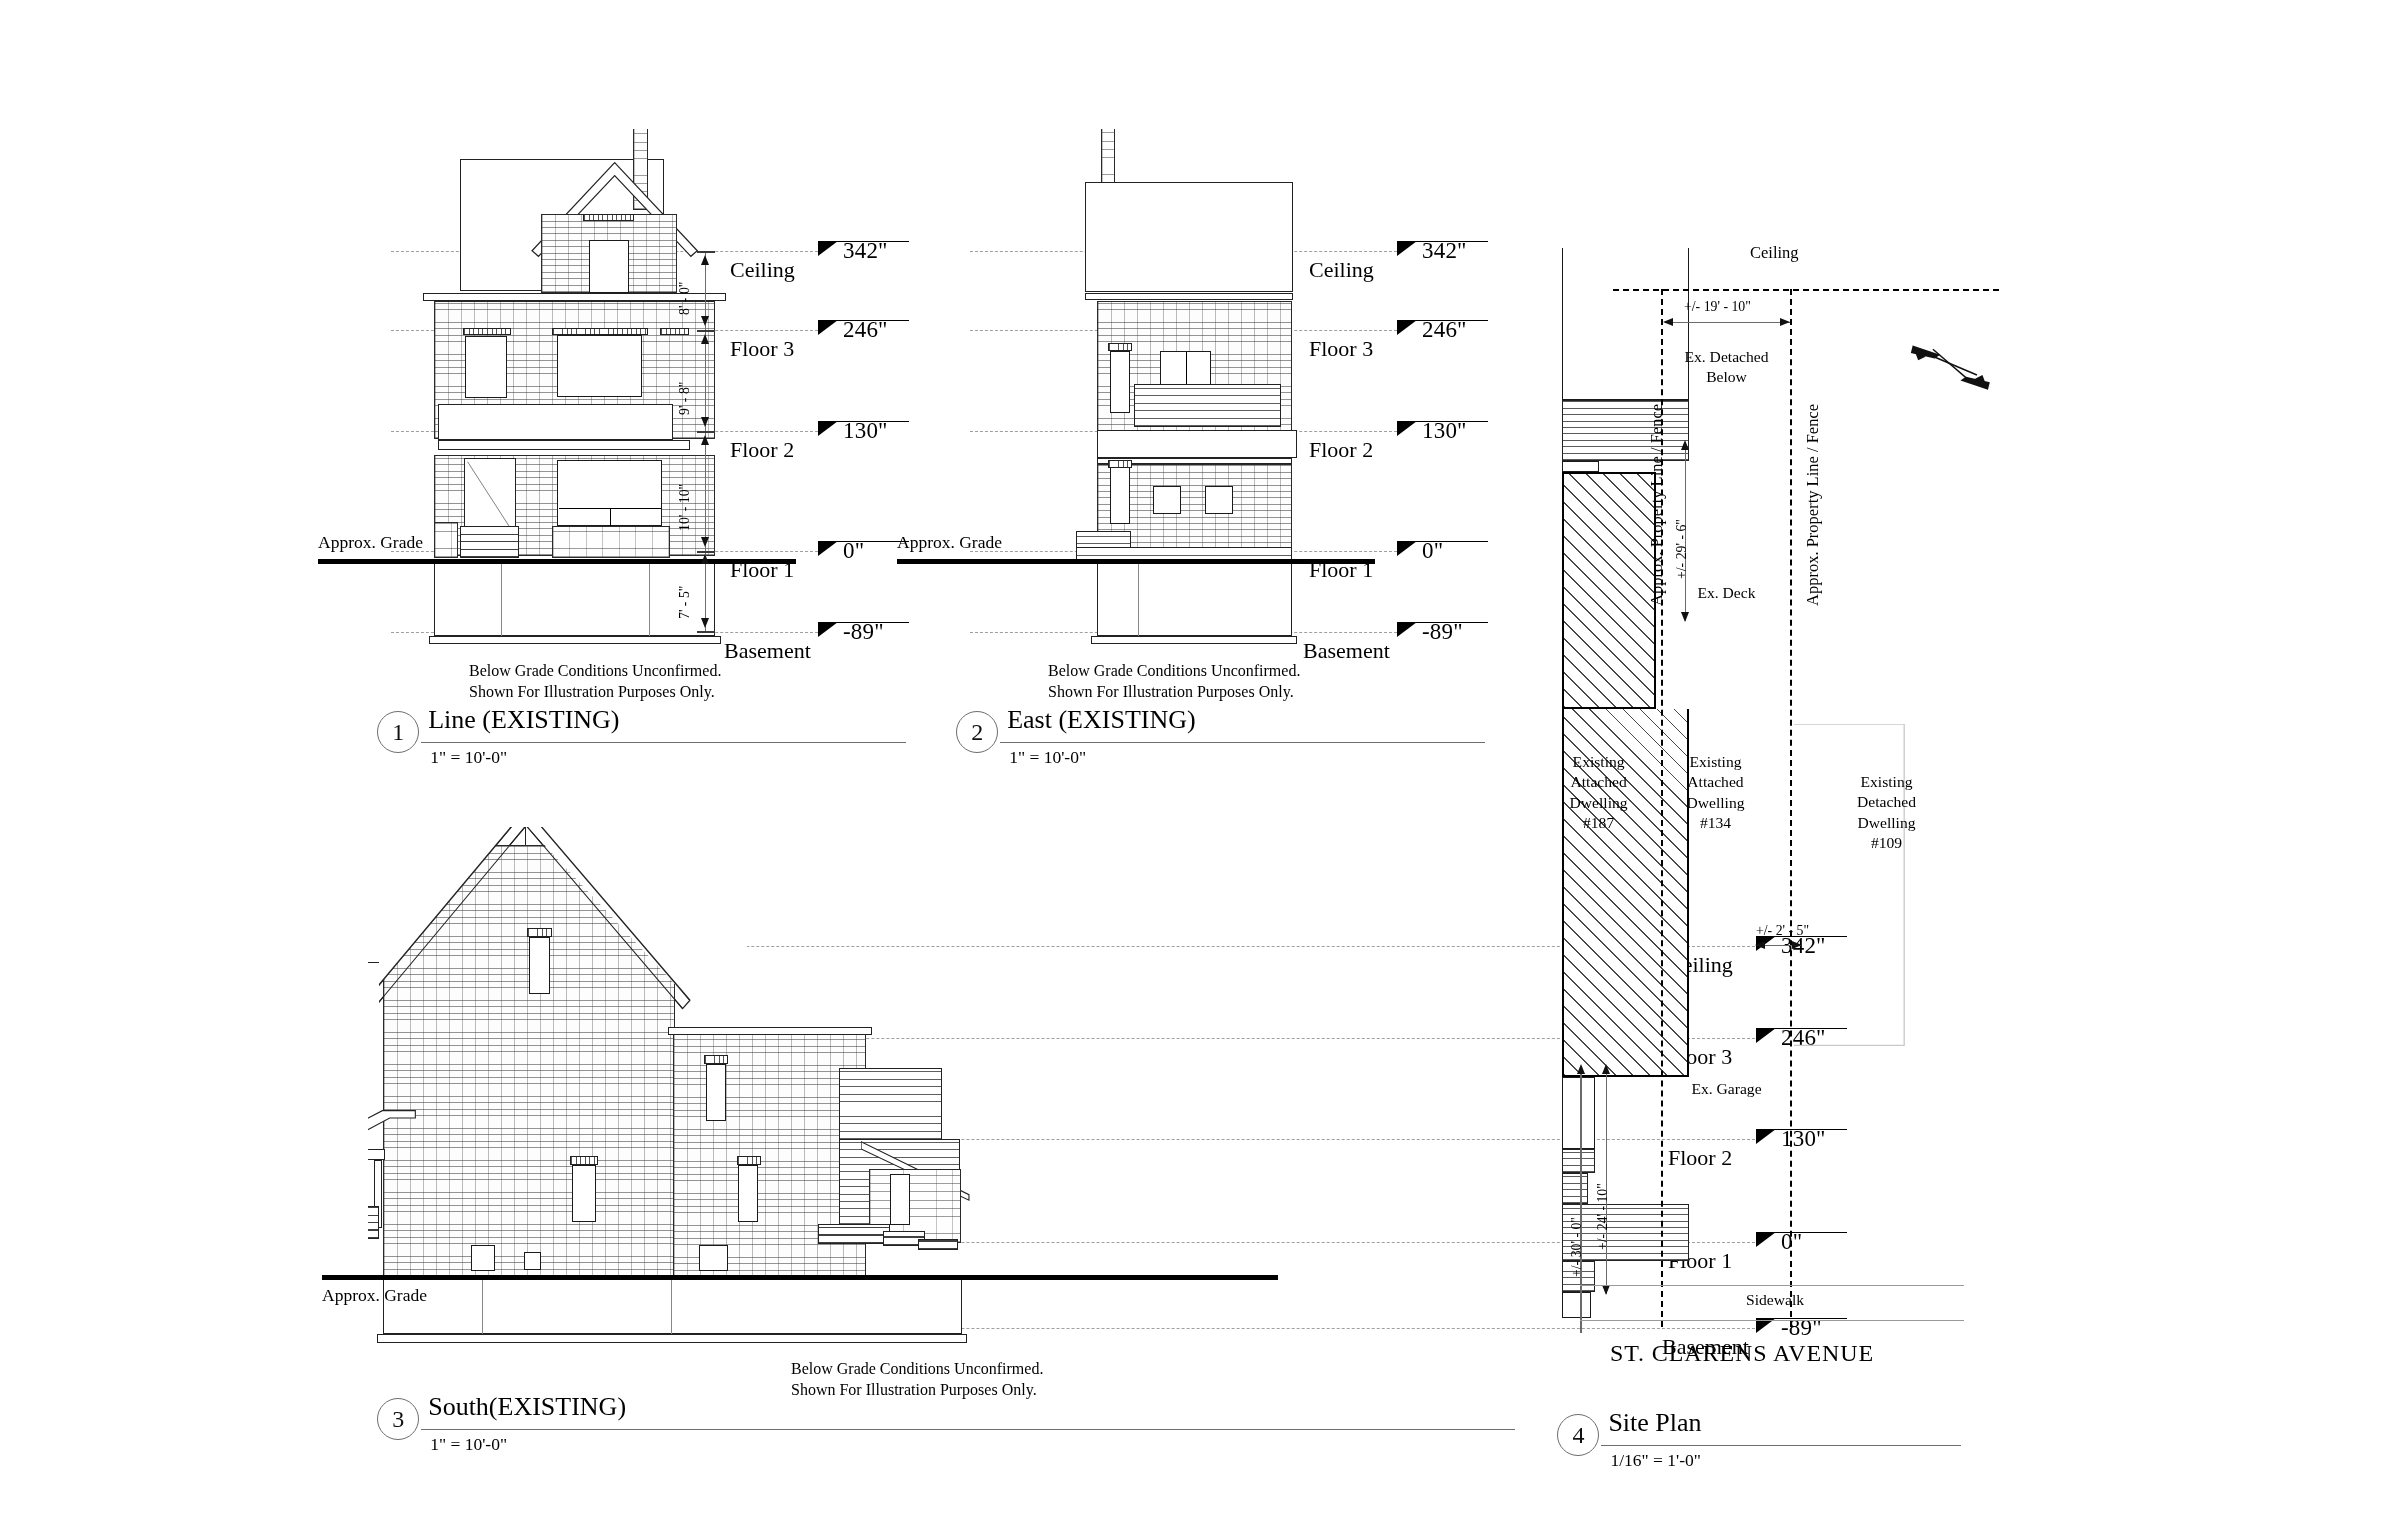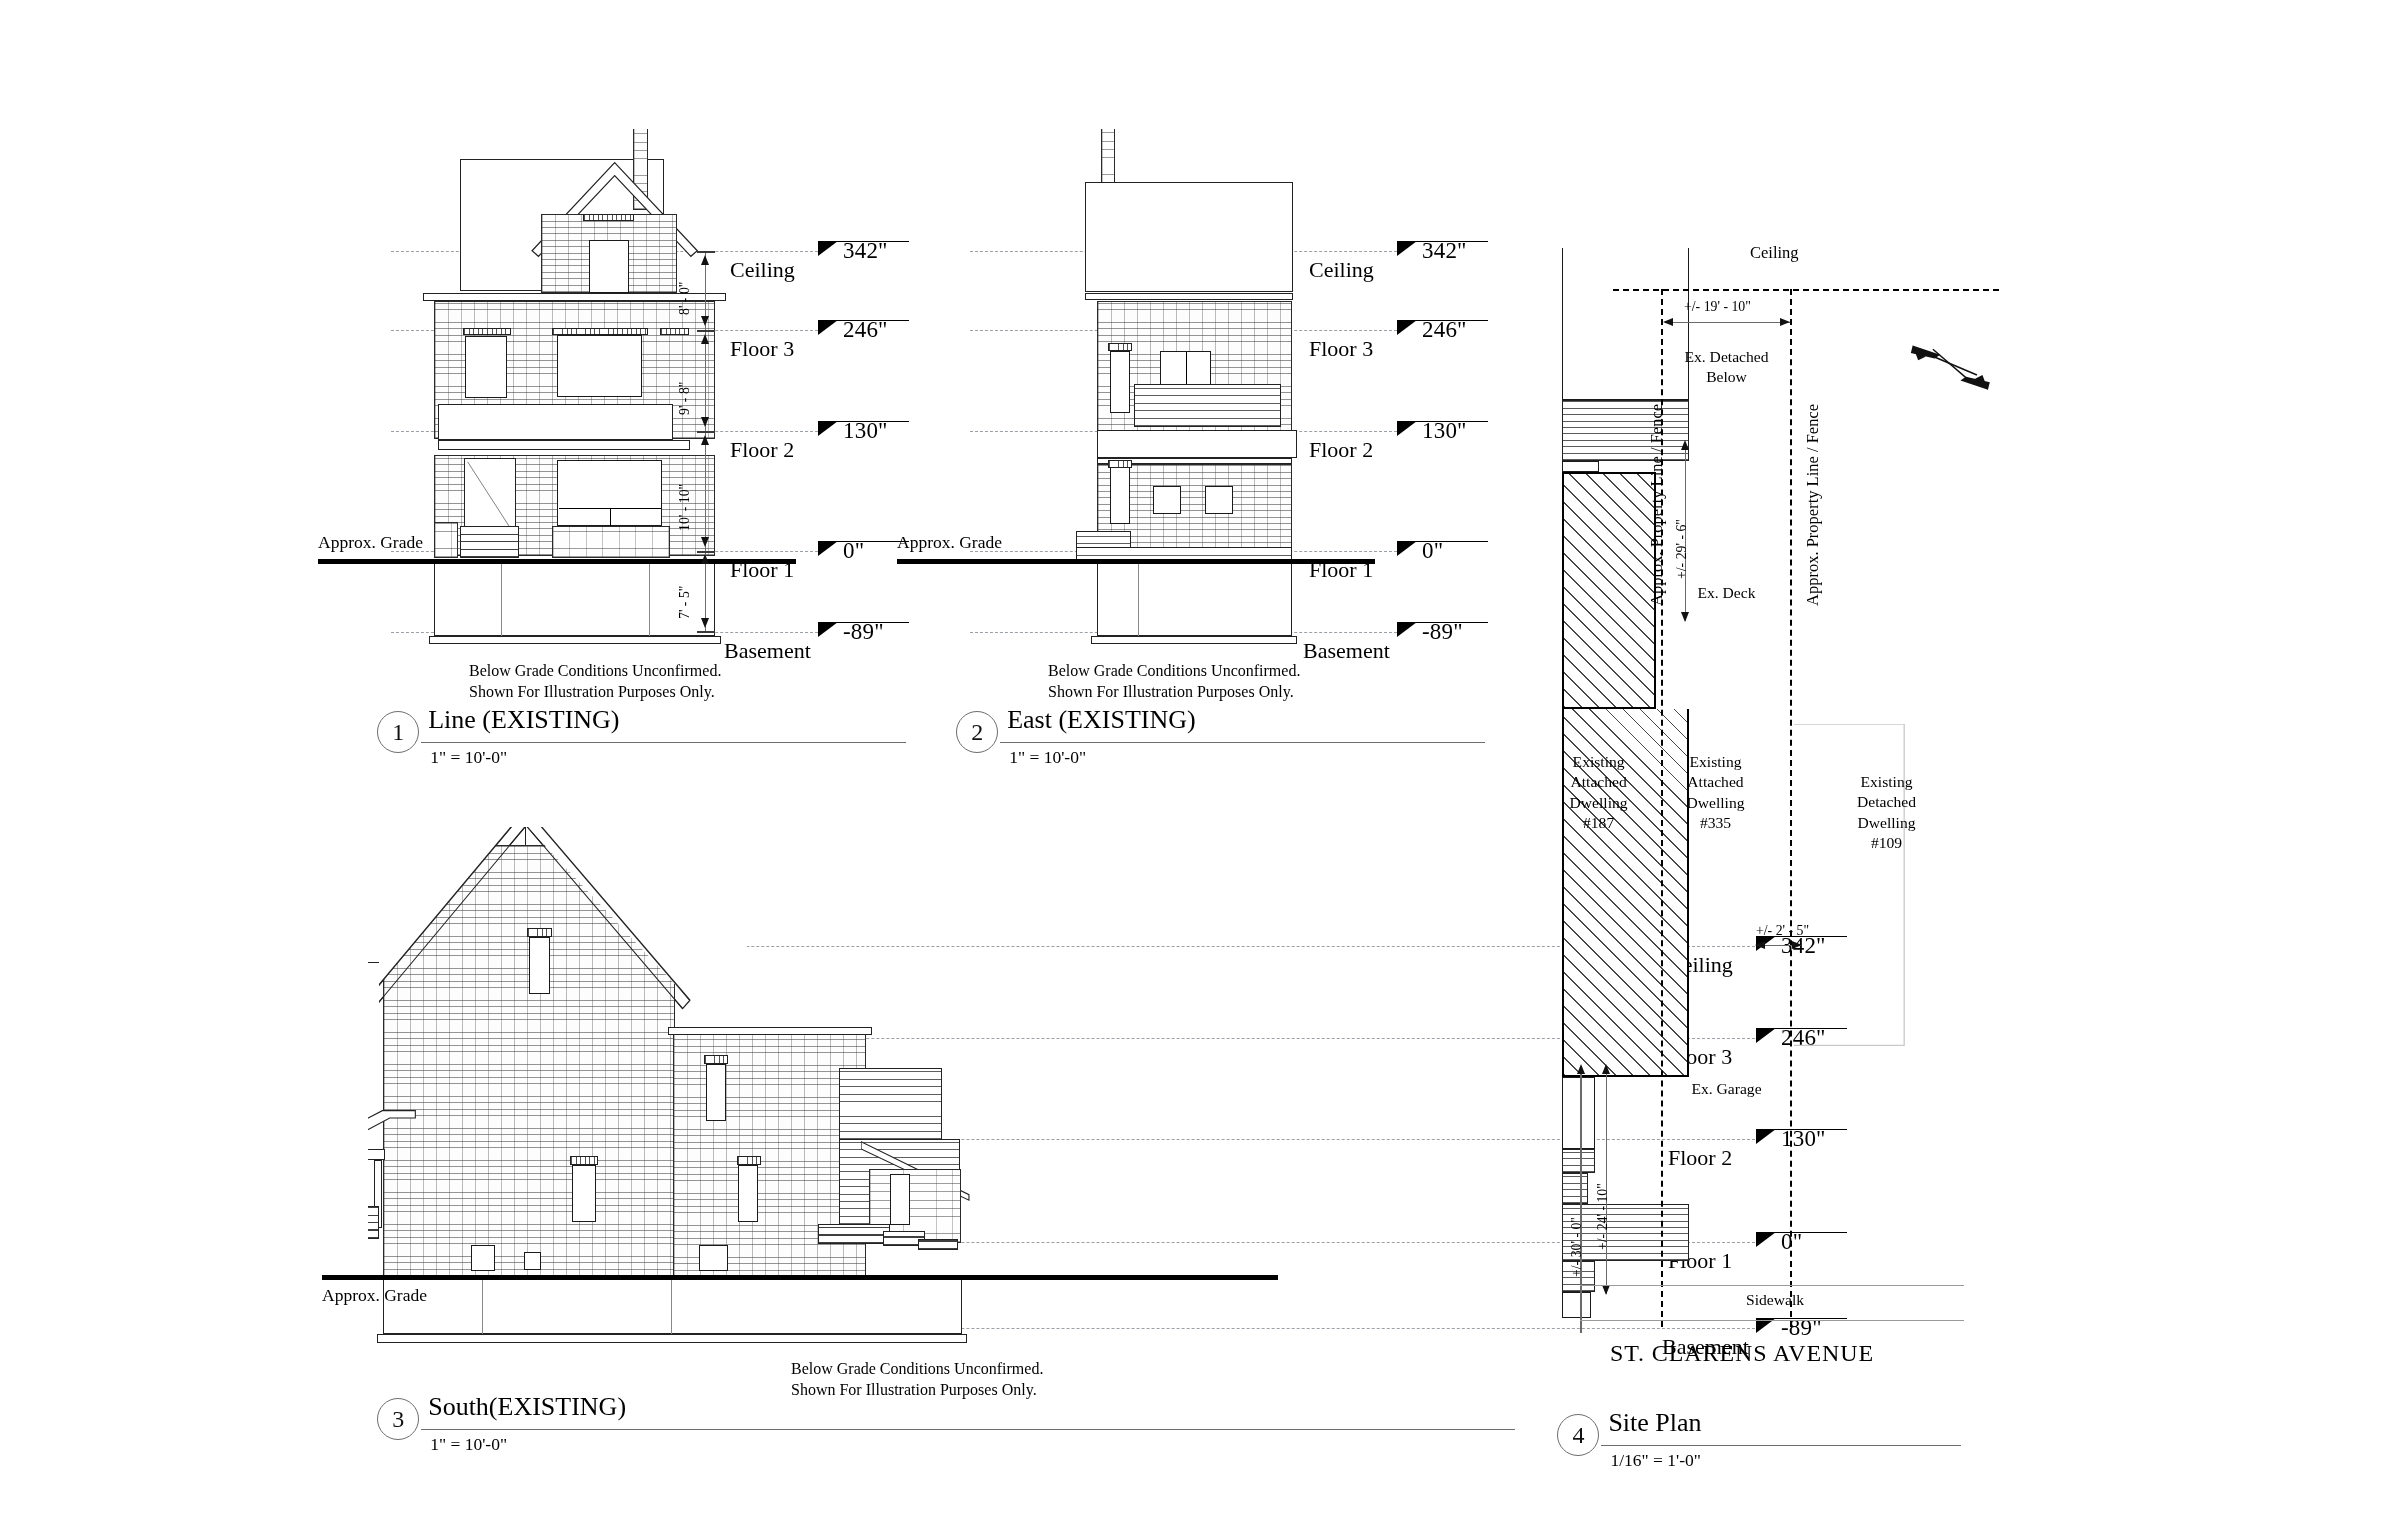--- a/index.html
+++ b/index.html
@@ -511,21 +511,21 @@
   <div class="hatch" style="left:101px;top:447px;width:127px;height:368px;border-top:none;"></div>
 
   <div class="sp-box" style="left:195px;top:375px;width:33px;height:72px;"></div>
   <div class="deckfill" style="left:195px;top:404px;width:33px;height:24px;"></div>
   <div class="deckfill" style="left:195px;top:428px;width:26px;height:31px;"></div>
 
   <div class="sp-lbl" style="left:103px;top:504px;width:101px;">
     <div>Existing</div>
     <div>Attached</div>
     <div>Dwelling</div>
-    <div>#335</div>
+    <div>#134</div>
   </div>
 
   <div class="sp-lbl" style="left:-18.4px;top:504px;width:110px;">
     <div>Existing</div>
     <div>Attached</div>
     <div>Dwelling</div>
     <div>#187</div>
   </div>
 
   <svg width="202" height="349" style="position:absolute;left:232px;top:476px;" viewBox="0 0 220 380">

